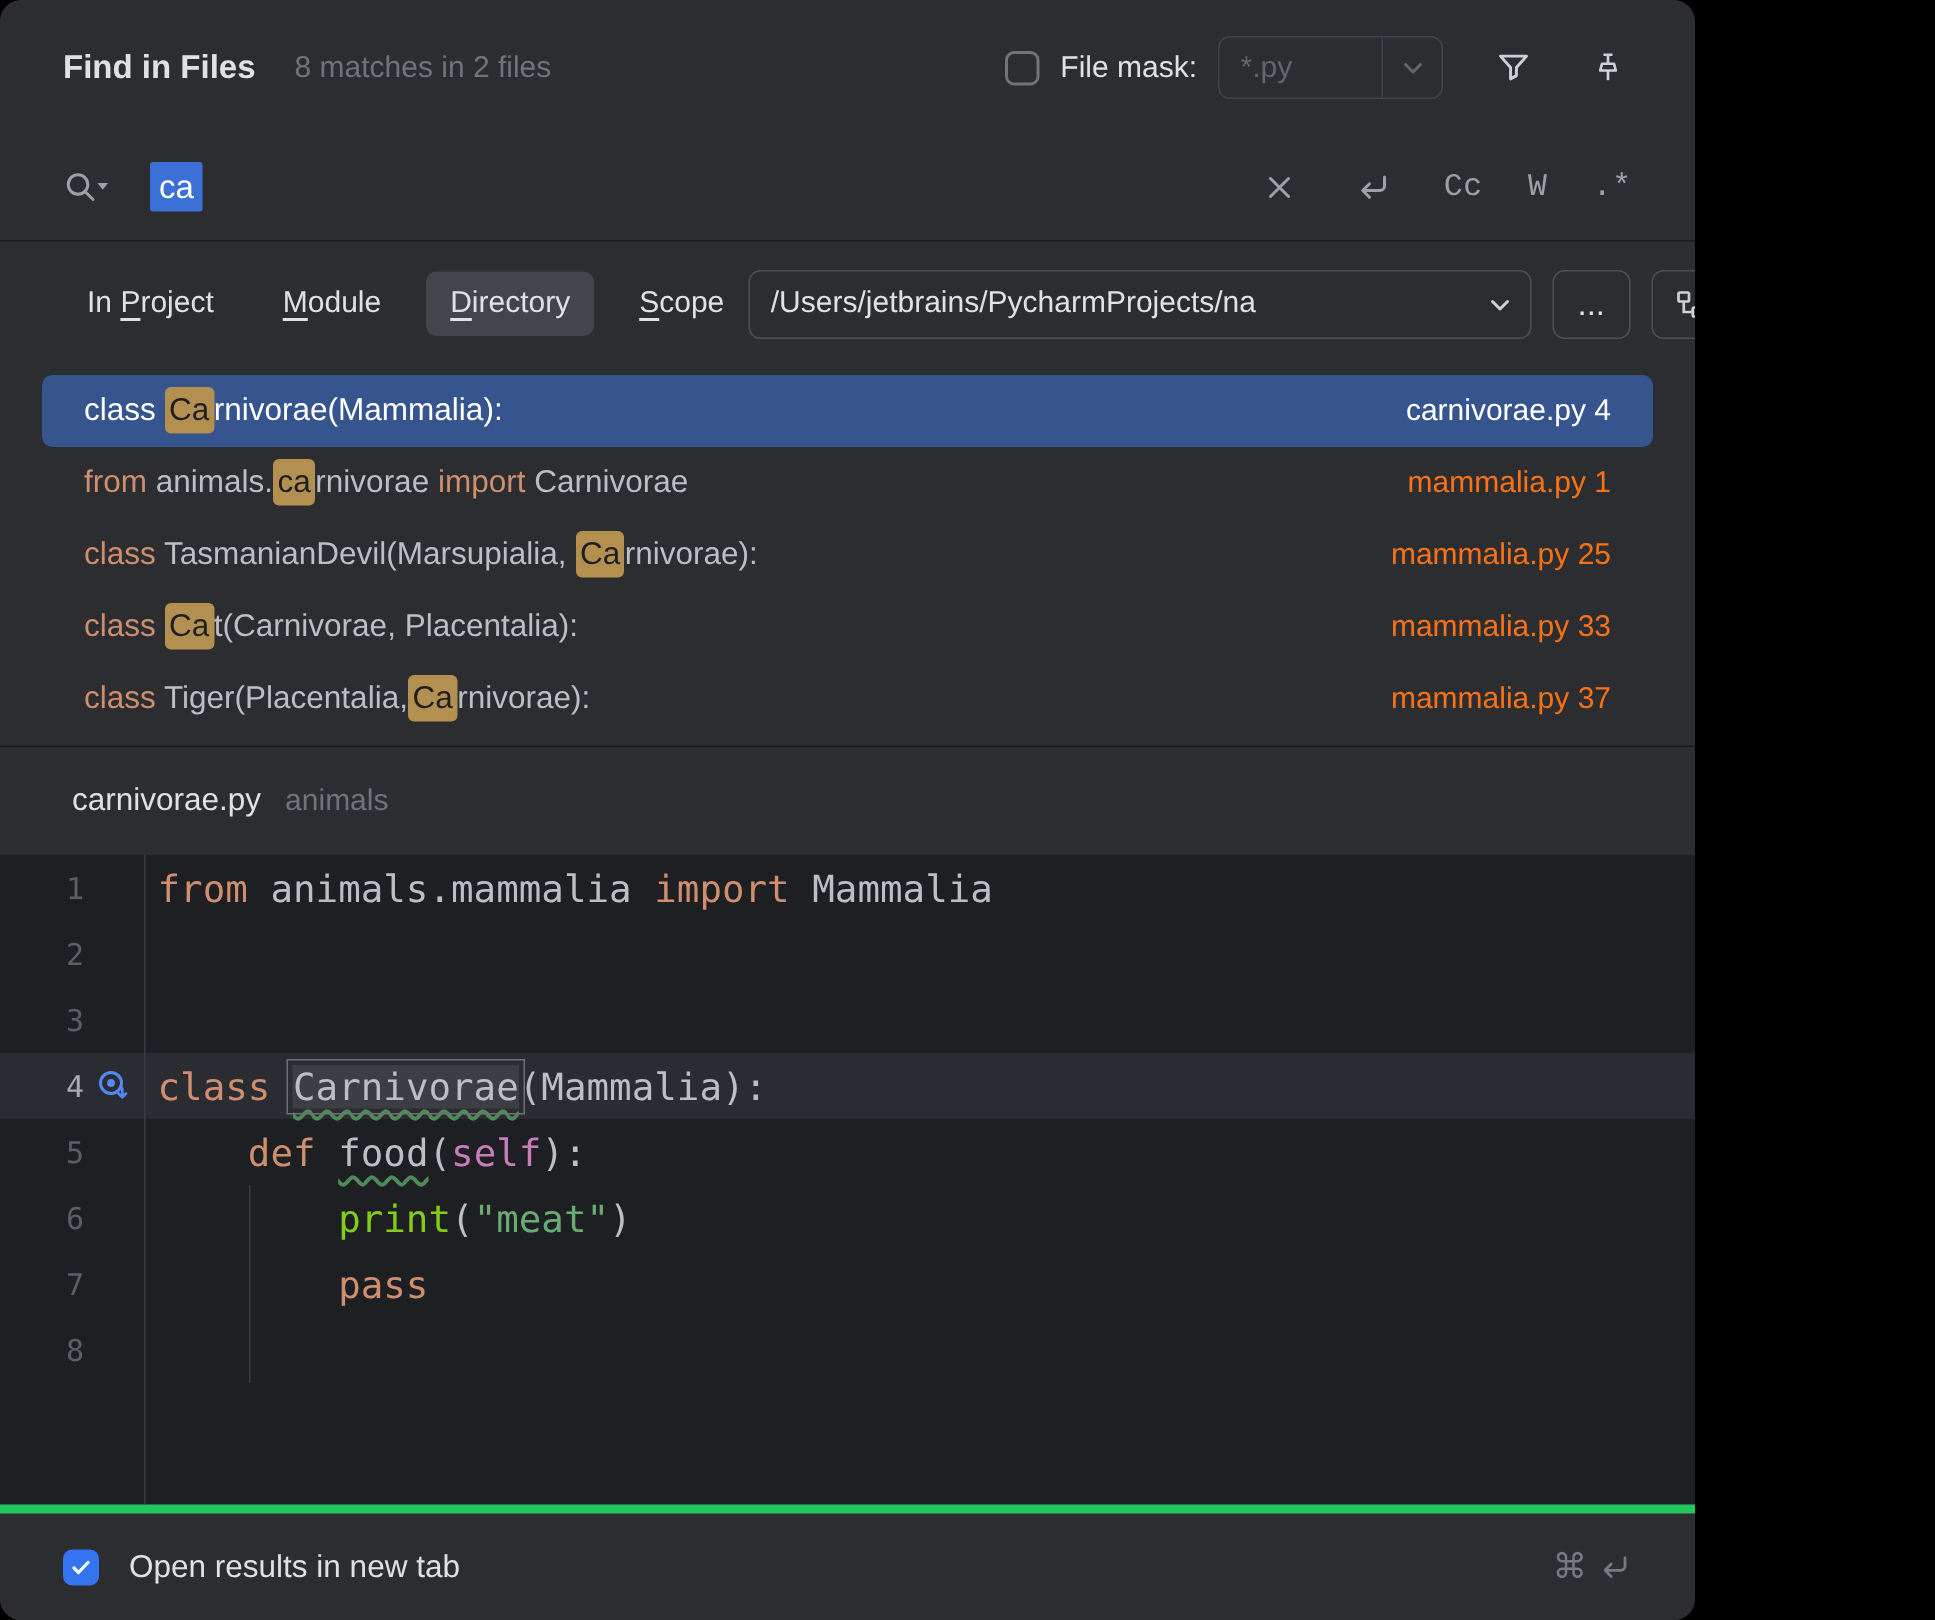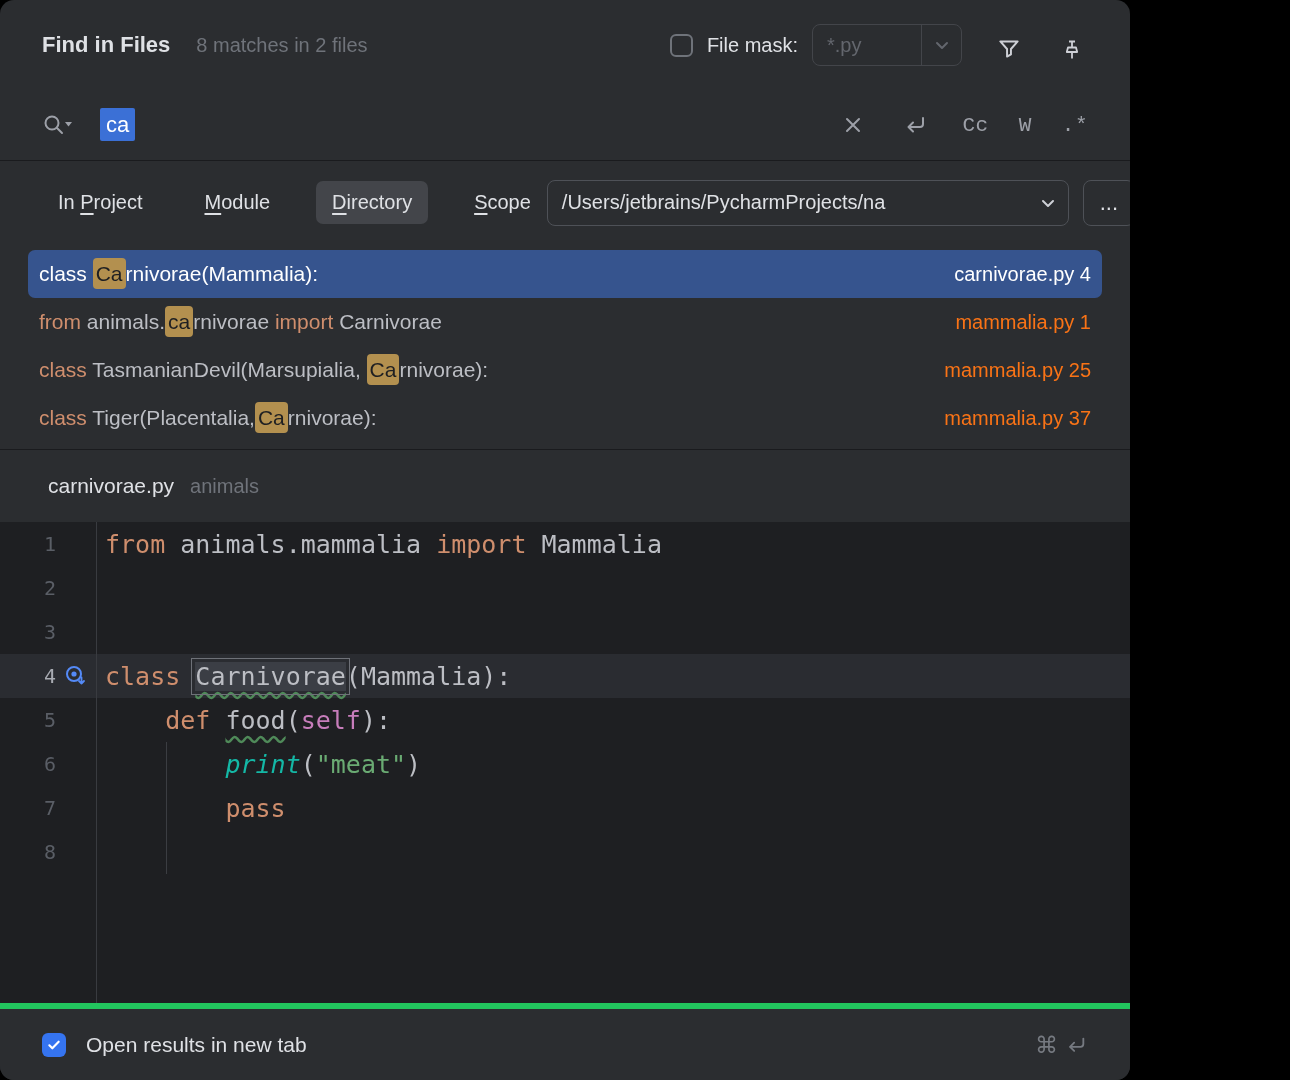--- a/index.html
+++ b/index.html
@@ -4,51 +4,51 @@
 <style>
   *{margin:0;padding:0;box-sizing:border-box;}
   html,body{width:1290px;height:1080px;background:#000;}
   body{font-family:"Liberation Sans",sans-serif;-webkit-font-smoothing:antialiased;}
   .window{width:1130px;height:1080px;border-radius:14px;overflow:hidden;background:#2b2d30;display:flex;flex-direction:column;color:#dfe1e5;}
 
   
   .titlebar{height:90px;display:flex;align-items:center;padding:0 42px;gap:26px;flex:none;}
   .title{font-size:22px;font-weight:700;color:#dfe1e5;}
   .summary{font-size:20px;color:#6f737a;}
-  .titlebar-right{margin-left:auto;display:flex;align-items:flex-end;gap:30px;}
+  .titlebar-right{margin-left:auto;display:flex;align-items:center;gap:30px;}
   .filemask{display:flex;align-items:center;gap:14px;}
   .checkbox-empty{width:23px;height:23px;border:2px solid #6f737a;border-radius:6px;background:transparent;flex:none;}
   .filemask-label{font-size:20px;color:#dfe1e5;}
   .select{width:150px;height:42px;border:1px solid #43454a;border-radius:8px;display:flex;align-items:center;overflow:hidden;}
   .sel-value{flex:1;padding:0 14px;font-size:20px;color:#63666d;}
   .sel-chevron{width:40px;height:100%;display:flex;align-items:center;justify-content:center;border-left:1px solid #43454a;}
   .iconbtn{background:none;border:none;cursor:pointer;display:flex;align-items:center;justify-content:center;padding:4px;}
 
   
   .search-row{height:70px;display:flex;align-items:center;padding:0 42px;gap:26px;flex:none;}
   .search-query{font-size:22px;color:#fff;}
   .search-query .q{background:#3b70d6;color:#fff;padding:4px 6px;border-radius:2px;}
   .search-actions{margin-left:auto;display:flex;align-items:center;gap:30px;font-family:Liberation Mono, monospace;}
   .ta{font-size:21px;color:#9da0a8;background:none;border:none;font-family:inherit;cursor:pointer;letter-spacing:.5px;}
 
   
   .scope-row{height:84px;display:flex;align-items:center;padding:0 42px;flex:none;border-top:1px solid #1a1b1e;}
-  .scope-tabs{display:flex;align-items:center;gap:30px;}
+  .scope-tabs{display:flex;align-items:center;gap:14px;}
   .scope-tab{font-size:20px;color:#dfe1e5;background:none;border:none;padding:10px 16px;border-radius:7px;font-family:inherit;cursor:pointer;white-space:pre;}
   .scope-tab.selected{background:#43454a;}
   .mnemonic{text-decoration:underline;text-underline-offset:4px;}
   .path-group{margin-left:auto;display:flex;align-items:center;gap:14px;}
   .path-combo{width:522px;height:46px;border:1px solid #4e5157;border-radius:8px;display:flex;align-items:center;overflow:hidden;cursor:pointer;}
   .path-value{flex:1;font-size:20px;color:#dfe1e5;white-space:nowrap;overflow:hidden;padding-left:14px;}
   .combo-chevron{width:40px;height:100%;display:flex;align-items:center;justify-content:center;flex:none;}
   .squarebtn{height:46px;min-width:52px;border:1px solid #4e5157;border-radius:8px;background:none;color:#dfe1e5;font-size:22px;display:flex;align-items:center;justify-content:center;font-family:inherit;cursor:pointer;}
 
   
   .results{padding:6px 28px 7px;flex:none;border-bottom:1px solid #1a1b1e;}
-  .result-row{height:48px;display:flex;align-items:center;padding:0 11px;border-radius:7px;font-size:21px;cursor:pointer;}
+  .result-row{height:48px;display:flex;align-items:center;padding:0 28px;border-radius:7px;font-size:21px;cursor:pointer;}
   .result-row.selected{background:#36548e;}
   .result-text{white-space:pre;}
   .result-file{margin-left:auto;color:#f97316;font-size:20px;white-space:pre;}
   .result-row.selected .result-file{color:#fff;}
   .seg-kw{color:#cf8e6d;}
   .seg-txt{color:#bcbec4;}
   .result-row.selected .seg-txt{color:#fff;}
   .seg-match{background:#b3904f;color:#1e1f22;border-radius:4px;padding:4px 3px;}
 
   
@@ -61,21 +61,21 @@
   .code-line{display:flex;height:44px;align-items:center;flex:none;position:relative;}
   .code-line.filler{flex:1;height:auto;}
   .code-line.current{background:#2a2c31;}
   .code-line.guided::before{content:"";position:absolute;left:166px;top:0;bottom:0;border-left:1px solid #3b3d42;}
   .gutter{width:97px;flex:none;align-self:stretch;display:flex;align-items:center;justify-content:flex-end;border-right:1px solid #393b40;}
   .line-num{font-size:20px;color:#5a5e66;}
   .code-line.current .line-num{color:#a8abb2;}
   .marker{width:40px;height:26px;flex:none;display:flex;align-items:center;justify-content:flex-start;padding-left:8px;}
   .code-text{white-space:pre;font-size:25px;padding-left:8px;color:#bcbec4;}
   .seg-code{color:#bcbec4;}
-  .seg-fn{color:#14b8a6;font-style:italic;}
+  .seg-fn{color:#84cc16;}
   .seg-str{color:#6aab73;}
   .seg-self{color:#c77dbb;}
   .seg-decl{outline:1px solid #6e7178;outline-offset:3px;background:#3b3e45;text-decoration:underline wavy #4f8a59;text-underline-offset:7px;}
   .seg-fndecl{text-decoration:underline wavy #4f8a59;text-underline-offset:7px;}
 
   
   .footer{height:77px;border-top:6px solid #22c55e;display:flex;align-items:center;padding:0 42px;gap:20px;flex:none;background:#2b2d30;}
   .checkbox-checked{width:24px;height:24px;border-radius:6px;background:#3574f0;display:flex;align-items:center;justify-content:center;flex:none;cursor:pointer;}
   .footer-label{font-size:21px;color:#dfe1e5;}
   .footer-right{margin-left:auto;display:flex;align-items:center;gap:22px;}
@@ -192,20 +192,24 @@
       </div>
       <div class="result-row">
         <div class="result-text"><span class="seg-kw">from </span><span class="seg-txt">animals.</span><span class="seg-match">ca</span><span class="seg-txt">rnivorae </span><span class="seg-kw">import </span><span class="seg-txt">Carnivorae</span></div>
         <div class="result-file">mammalia.py 1</div>
       </div>
       <div class="result-row">
         <div class="result-text"><span class="seg-kw">class </span><span class="seg-txt">TasmanianDevil(Marsupialia, </span><span class="seg-match">Ca</span><span class="seg-txt">rnivorae):</span></div>
         <div class="result-file">mammalia.py 25</div>
       </div>
       <div class="result-row">
+        <div class="result-text"><span class="seg-kw">class </span><span class="seg-match">Ca</span><span class="seg-txt">t(Carnivorae, Placentalia):</span></div>
+        <div class="result-file">mammalia.py 33</div>
+      </div>
+      <div class="result-row">
         <div class="result-text"><span class="seg-kw">class </span><span class="seg-txt">Tiger(Placentalia,</span><span class="seg-match">Ca</span><span class="seg-txt">rnivorae):</span></div>
         <div class="result-file">mammalia.py 37</div>
       </div>
     </div>
 
   <div class="preview-header">
     <span class="preview-file">carnivorae.py</span>
     <span class="preview-module">animals</span>
   </div>
 

